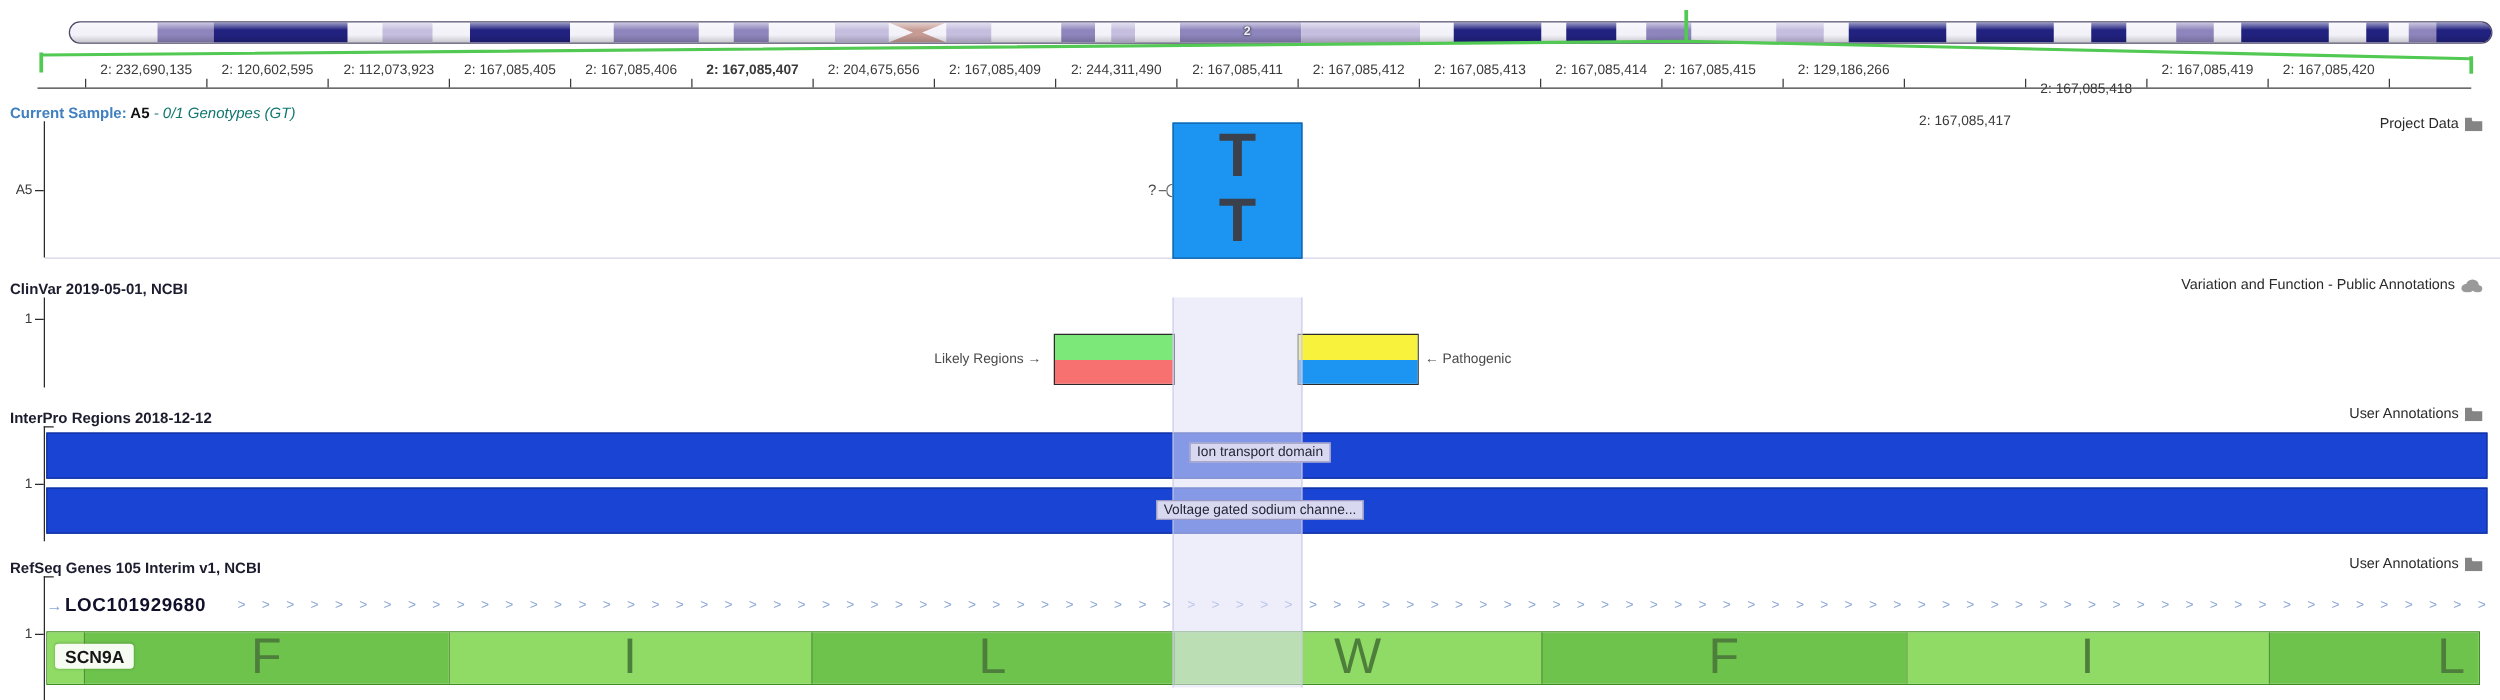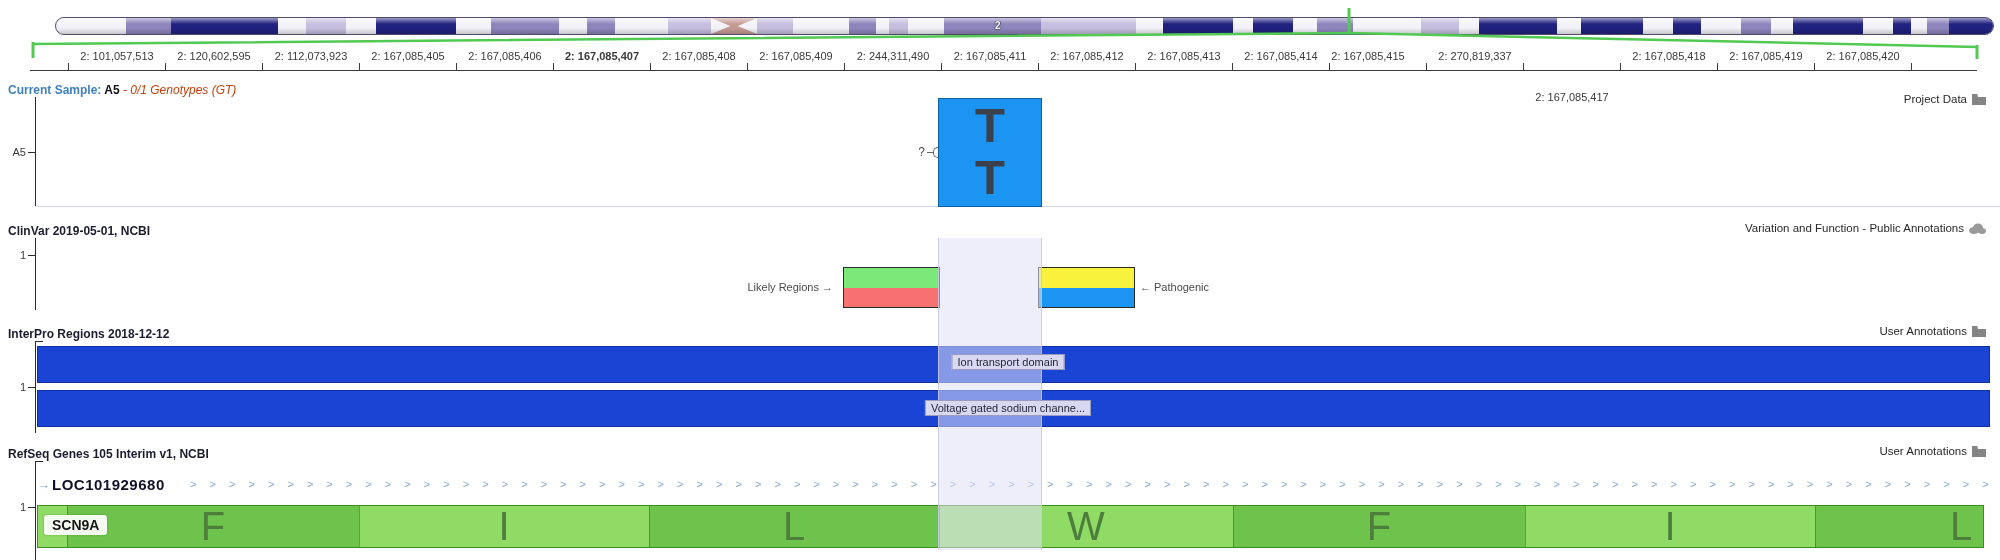--- a/index.html
+++ b/index.html
@@ -21,21 +21,21 @@
   
   .ruler-label{position:absolute;top:50px;transform:translateX(-50%);font-size:11px;color:#3a3a3a;white-space:nowrap;}
   #ruler-line{position:absolute;left:30px;top:70px;width:1947px;height:1px;background:#3c3c3c;}
   .ruler-tick{position:absolute;top:63px;width:1px;height:7px;background:#3c3c3c;}
 
   
   .track-title{position:absolute;left:8px;font-size:12px;font-weight:bold;color:#1c1c2e;white-space:nowrap;}
   .right-label{position:absolute;right:14px;font-size:11.5px;color:#2a2a2a;display:flex;align-items:center;gap:5px;white-space:nowrap;}
   .title-blue{color:#4080c0;font-weight:bold;}
   .title-name{color:#111;font-weight:bold;}
-  .title-geno{color:#c2410c;font-weight:normal;font-style:italic;}
+  .title-geno{color:#0f766e;font-weight:normal;font-style:italic;}
 
   
   .vaxis{position:absolute;width:1px;background:#2a2a2a;left:35px;}
   .axis-toptick{position:absolute;left:35px;width:8px;height:1px;background:#2a2a2a;}
   .row-label{position:absolute;width:24px;left:2px;text-align:right;font-size:11px;color:#3a3a3a;}
   .row-tick{position:absolute;left:28px;width:7px;height:1px;background:#2a2a2a;}
 
   
   #highlight-col{position:absolute;left:938px;top:238px;width:102px;height:312px;
       background:rgba(224,224,246,.55);border-left:1px solid rgba(196,196,228,.8);
@@ -118,37 +118,37 @@
 
   <svg class="abs" id="funnel-svg" style="left:0;top:0;width:2000px;height:70px;z-index:2;" viewBox="0 0 2000 70">
     <line x1="1349" y1="8" x2="1349" y2="34" stroke="#52c952" stroke-width="3"></line>
     <path d="M33,44 L1349,33 L1977,47" fill="none" stroke="#52c952" stroke-width="2.5"></path>
     <line x1="33" y1="42" x2="33" y2="58" stroke="#52c952" stroke-width="3"></line>
     <line x1="1977" y1="45" x2="1977" y2="59" stroke="#52c952" stroke-width="3"></line>
   </svg>
 
   <div id="ruler">
     <div id="ruler-labels">
-        <div class="ruler-label" style="left: 117px;">2: 101,057,513</div>
+        <div class="ruler-label" style="left: 117px;">2: 232,690,135</div>
         <div class="ruler-label" style="left: 214px;">2: 120,602,595</div>
         <div class="ruler-label" style="left: 311px;">2: 112,073,923</div>
         <div class="ruler-label" style="left: 408px;">2: 167,085,405</div>
         <div class="ruler-label" style="left: 505px;">2: 167,085,406</div>
         <div class="ruler-label" style="left: 602px; font-weight: bold;">2: 167,085,407</div>
-        <div class="ruler-label" style="left: 699px;">2: 167,085,408</div>
+        <div class="ruler-label" style="left: 699px;">2: 204,675,656</div>
         <div class="ruler-label" style="left: 796px;">2: 167,085,409</div>
         <div class="ruler-label" style="left: 893px;">2: 244,311,490</div>
         <div class="ruler-label" style="left: 990px;">2: 167,085,411</div>
         <div class="ruler-label" style="left: 1087px;">2: 167,085,412</div>
         <div class="ruler-label" style="left: 1184px;">2: 167,085,413</div>
         <div class="ruler-label" style="left: 1281px;">2: 167,085,414</div>
         <div class="ruler-label" style="left: 1368px;">2: 167,085,415</div>
-        <div class="ruler-label" style="left: 1475px;">2: 270,819,337</div>
+        <div class="ruler-label" style="left: 1475px;">2: 129,186,266</div>
         <div class="ruler-label" style="left: 1572px; margin-top: 41px;">2: 167,085,417</div>
-        <div class="ruler-label" style="left: 1669px;">2: 167,085,418</div>
+        <div class="ruler-label" style="left: 1669px; margin-top: 15px;">2: 167,085,418</div>
         <div class="ruler-label" style="left: 1766px;">2: 167,085,419</div>
         <div class="ruler-label" style="left: 1863px;">2: 167,085,420</div>
       </div>
     <div id="ruler-line"></div>
     <div id="ruler-ticks">
         <div class="ruler-tick" style="left: 68px;"></div>
         <div class="ruler-tick" style="left: 165px;"></div>
         <div class="ruler-tick" style="left: 262px;"></div>
         <div class="ruler-tick" style="left: 359px;"></div>
         <div class="ruler-tick" style="left: 456px;"></div>

